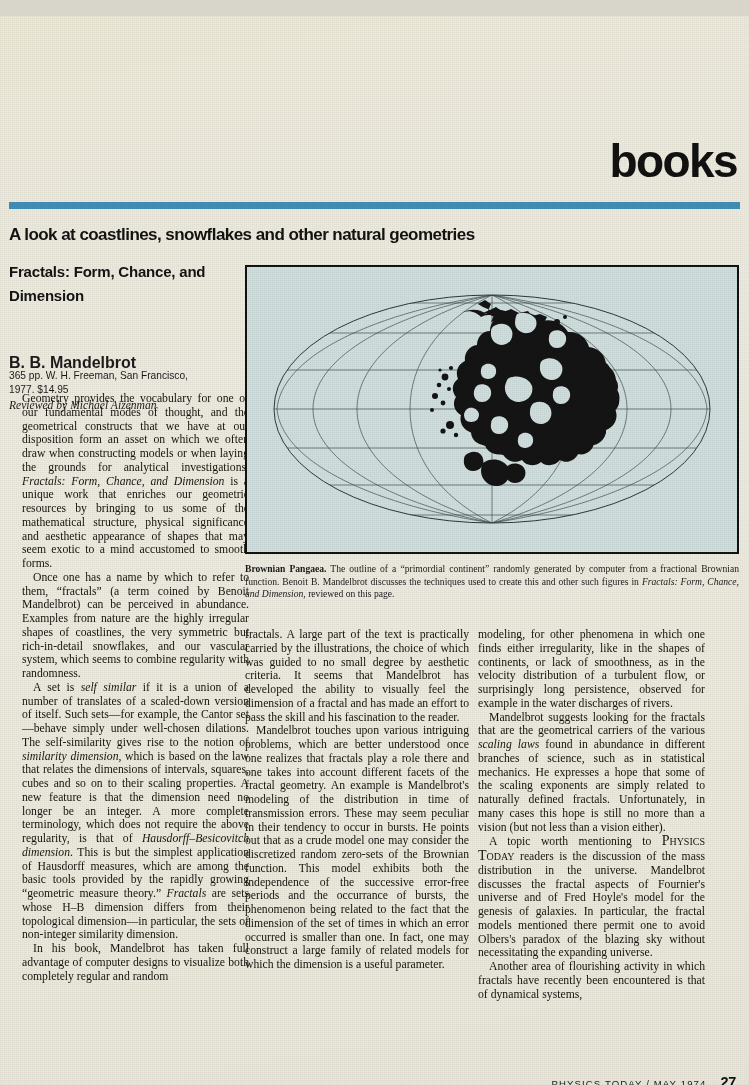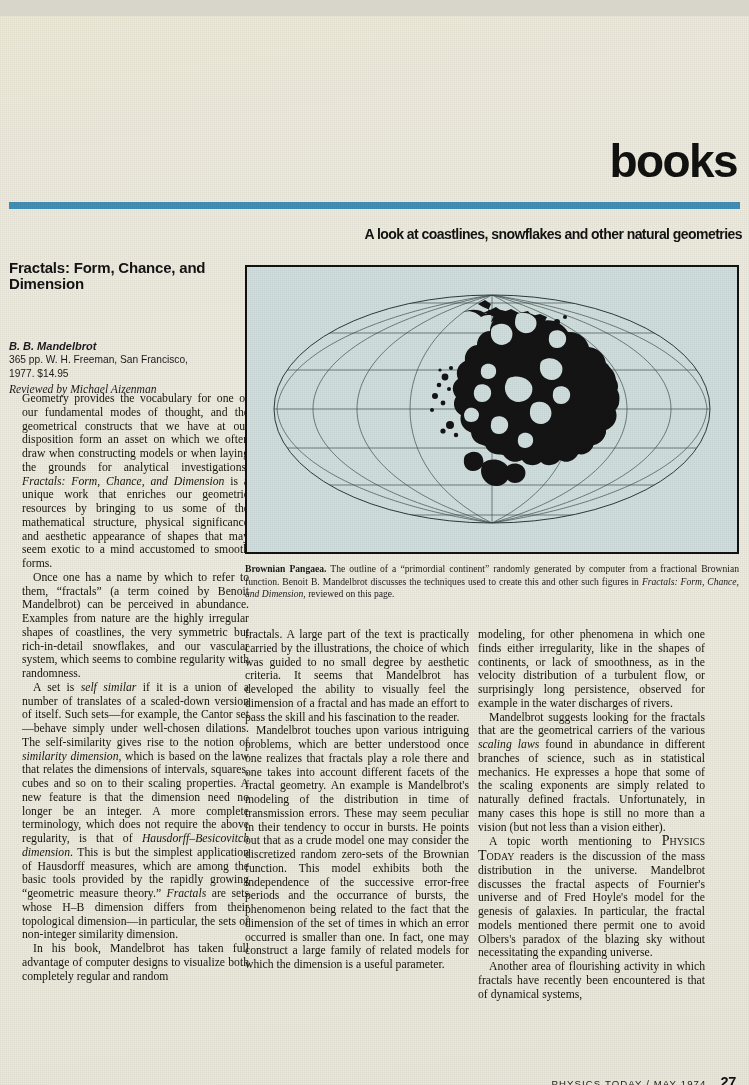--- a/index.html
+++ b/index.html
@@ -54,55 +54,53 @@
     height: 7px;
     background: #3f8fba;
   }
   .headline {
     position: absolute;
     left: 9px;
     top: 206px;
     width: 733px;
     font-family: "Liberation Sans", "DejaVu Sans", sans-serif;
     font-weight: bold;
-    font-size: 14px;
+    font-size: 17px;
     line-height: 25px;
     letter-spacing: -0.55px;
     color: #121212;
-    text-align: right;
   }
 
   
   .book-col {
     position: absolute;
     left: 9px;
     top: 244px;
     width: 226px;
   }
   .book-title {
     font-family: "Liberation Sans", "DejaVu Sans", sans-serif;
     font-weight: bold;
     font-size: 15px;
-    line-height: 16px;
+    line-height: 24px;
     letter-spacing: -0.2px;
     color: #131313;
     margin: 0 0 6px 0;
     white-space: pre-line;
   }
   .book-meta {
     margin-top: 48px;
     font-family: "Liberation Sans", "DejaVu Sans", sans-serif;
     font-size: 10.2px;
     line-height: 13.4px;
     color: #1b1b1b;
   }
   .book-author {
     font-weight: bold;
-    font-size: 11px;
-    font-style: italic;
+    font-size: 16px;
   }
   .book-pub { white-space: pre-line; }
   .book-reviewer {
     font-family: "Liberation Serif", "DejaVu Serif", serif;
     font-style: italic;
     font-size: 11.6px;
     line-height: 15px;
     margin-top: 2px;
     color: #1b1b1b;
   }

